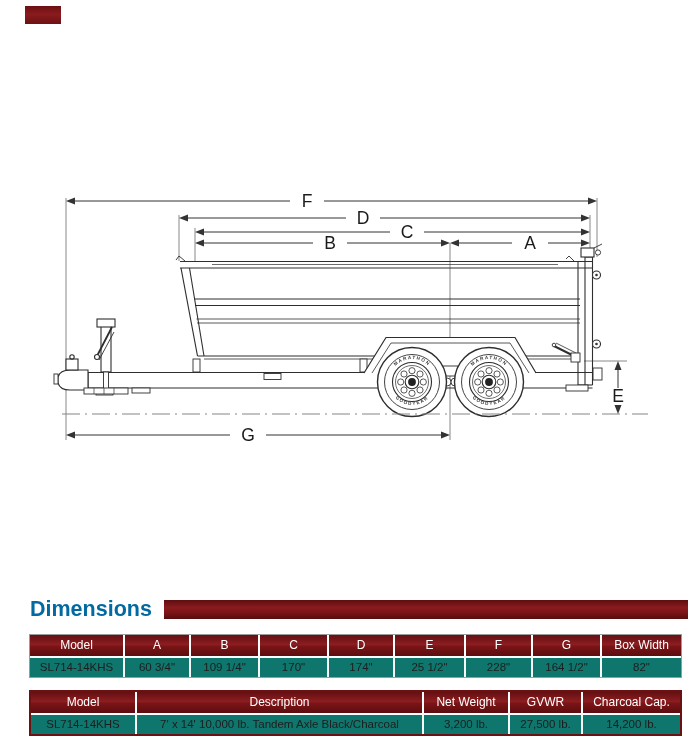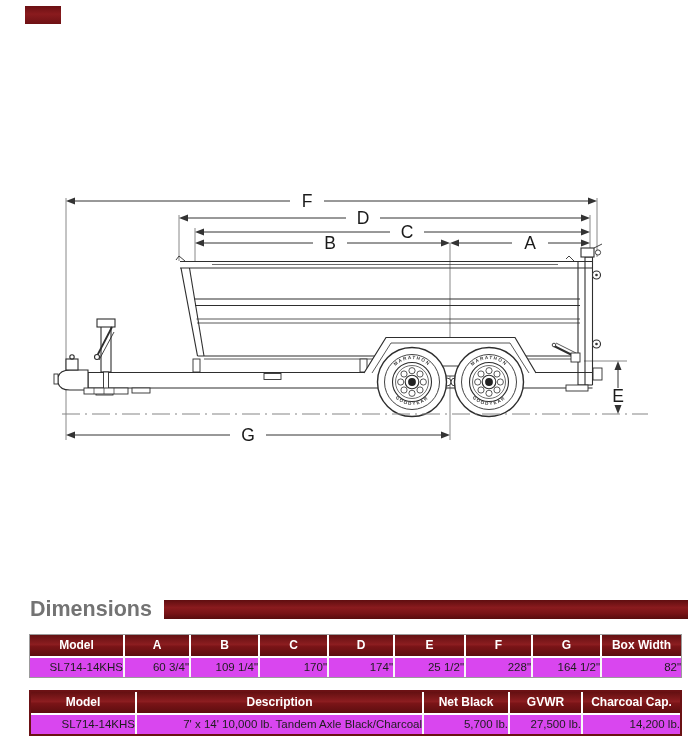--- a/index.html
+++ b/index.html
@@ -5,32 +5,32 @@
   html,body{margin:0;padding:0;background:#fff;}
   .page{position:relative;width:700px;height:745px;background:#fff;overflow:hidden;
         font-family:"Liberation Sans",sans-serif;}
   .logo-mark{position:absolute;left:25px;top:6px;width:36px;height:18px;
         background:linear-gradient(180deg,#6b1013,#8a1b1e 45%,#6e1114);}
   svg.diagram{position:absolute;left:0;top:0;}
   svg text{font-family:"Liberation Sans",sans-serif;}
   .dim-label{font-size:17.5px;fill:#1b1b1b;}
   .tire-text{font-size:4.6px;font-weight:bold;fill:#3a3a3a;letter-spacing:1.3px;}
   .heading-row{position:absolute;left:30px;top:597px;width:658px;display:flex;align-items:center;}
-  .heading-row h1{margin:0;font-size:21.5px;font-weight:bold;color:#737373;line-height:24px;}
+  .heading-row h1{margin:0;font-size:21.5px;font-weight:bold;color:#0369a1;line-height:24px;}
   .heading-bar{flex:1;height:19px;margin-left:12px;
         background:linear-gradient(180deg,#5f0e10,#8a1b1e 40%,#781316 70%,#570c0e);}
   .tbl-wrap{position:absolute;}
   .t1{left:29px;top:634px;width:651px;}
   .t2{left:29px;top:690px;width:649px;}
   table{border-collapse:separate;border-spacing:0;width:100%;table-layout:fixed;}
   th{background:linear-gradient(180deg,#641012 0%,#8c1d20 45%,#7a1417 55%,#5c0d0f 100%);
-     color:#fff;font-weight:bold;font-size:12px;padding:3px 0 4px;border-right:2px solid #fff;
+     color:#fff;font-weight:normal;font-size:12px;padding:3px 0 4px;border-right:2px solid #fff;
      font-family:"Liberation Sans",sans-serif;text-align:center;}
   th:last-child{border-right:none;}
-  td{background:#d946ef;text-align:right;color:#1d1d1d;font-size:11.5px;padding:3px 0 4px;
+  td{background:#0f766e;text-align:center;color:#1d1d1d;font-size:11.5px;padding:3px 0 4px;
      border-right:2px solid #f7f7f7;border-top:2px solid #fff;margin-top:32px;}
   td:last-child{border-right:none;}
   .t1 table{border:1px solid #9b9b9b;}
   .t2 table{border:2px solid #6b1114;}
 </style>
 </head>
 <body>
 
 <div class="page">
 
@@ -273,30 +273,30 @@
         <col style="width:106px">
           <col style="width:287px">
           <col style="width:86px">
         <col style="width:73px">
           <col style="width:97px">
       </colgroup>
     <thead>
           <tr>
             <th>Model</th>
             <th>Description</th>
-            <th>Net Black</th>
+            <th>Net Weight</th>
             <th>GVWR</th>
             <th>Charcoal Cap.</th>
           </tr>
         </thead>
         <tbody>
           <tr>
             <td>SL714-14KHS</td>
             <td>7' x 14' 10,000 lb. Tandem Axle Black/Charcoal</td>
-            <td>5,700 lb.</td>
+            <td>3,200 lb.</td>
             <td>27,500 lb.</td>
             <td>14,200 lb.</td>
           </tr>
         </tbody>
       </table>
   </div>
 
 </div>
 
 </body></html>

